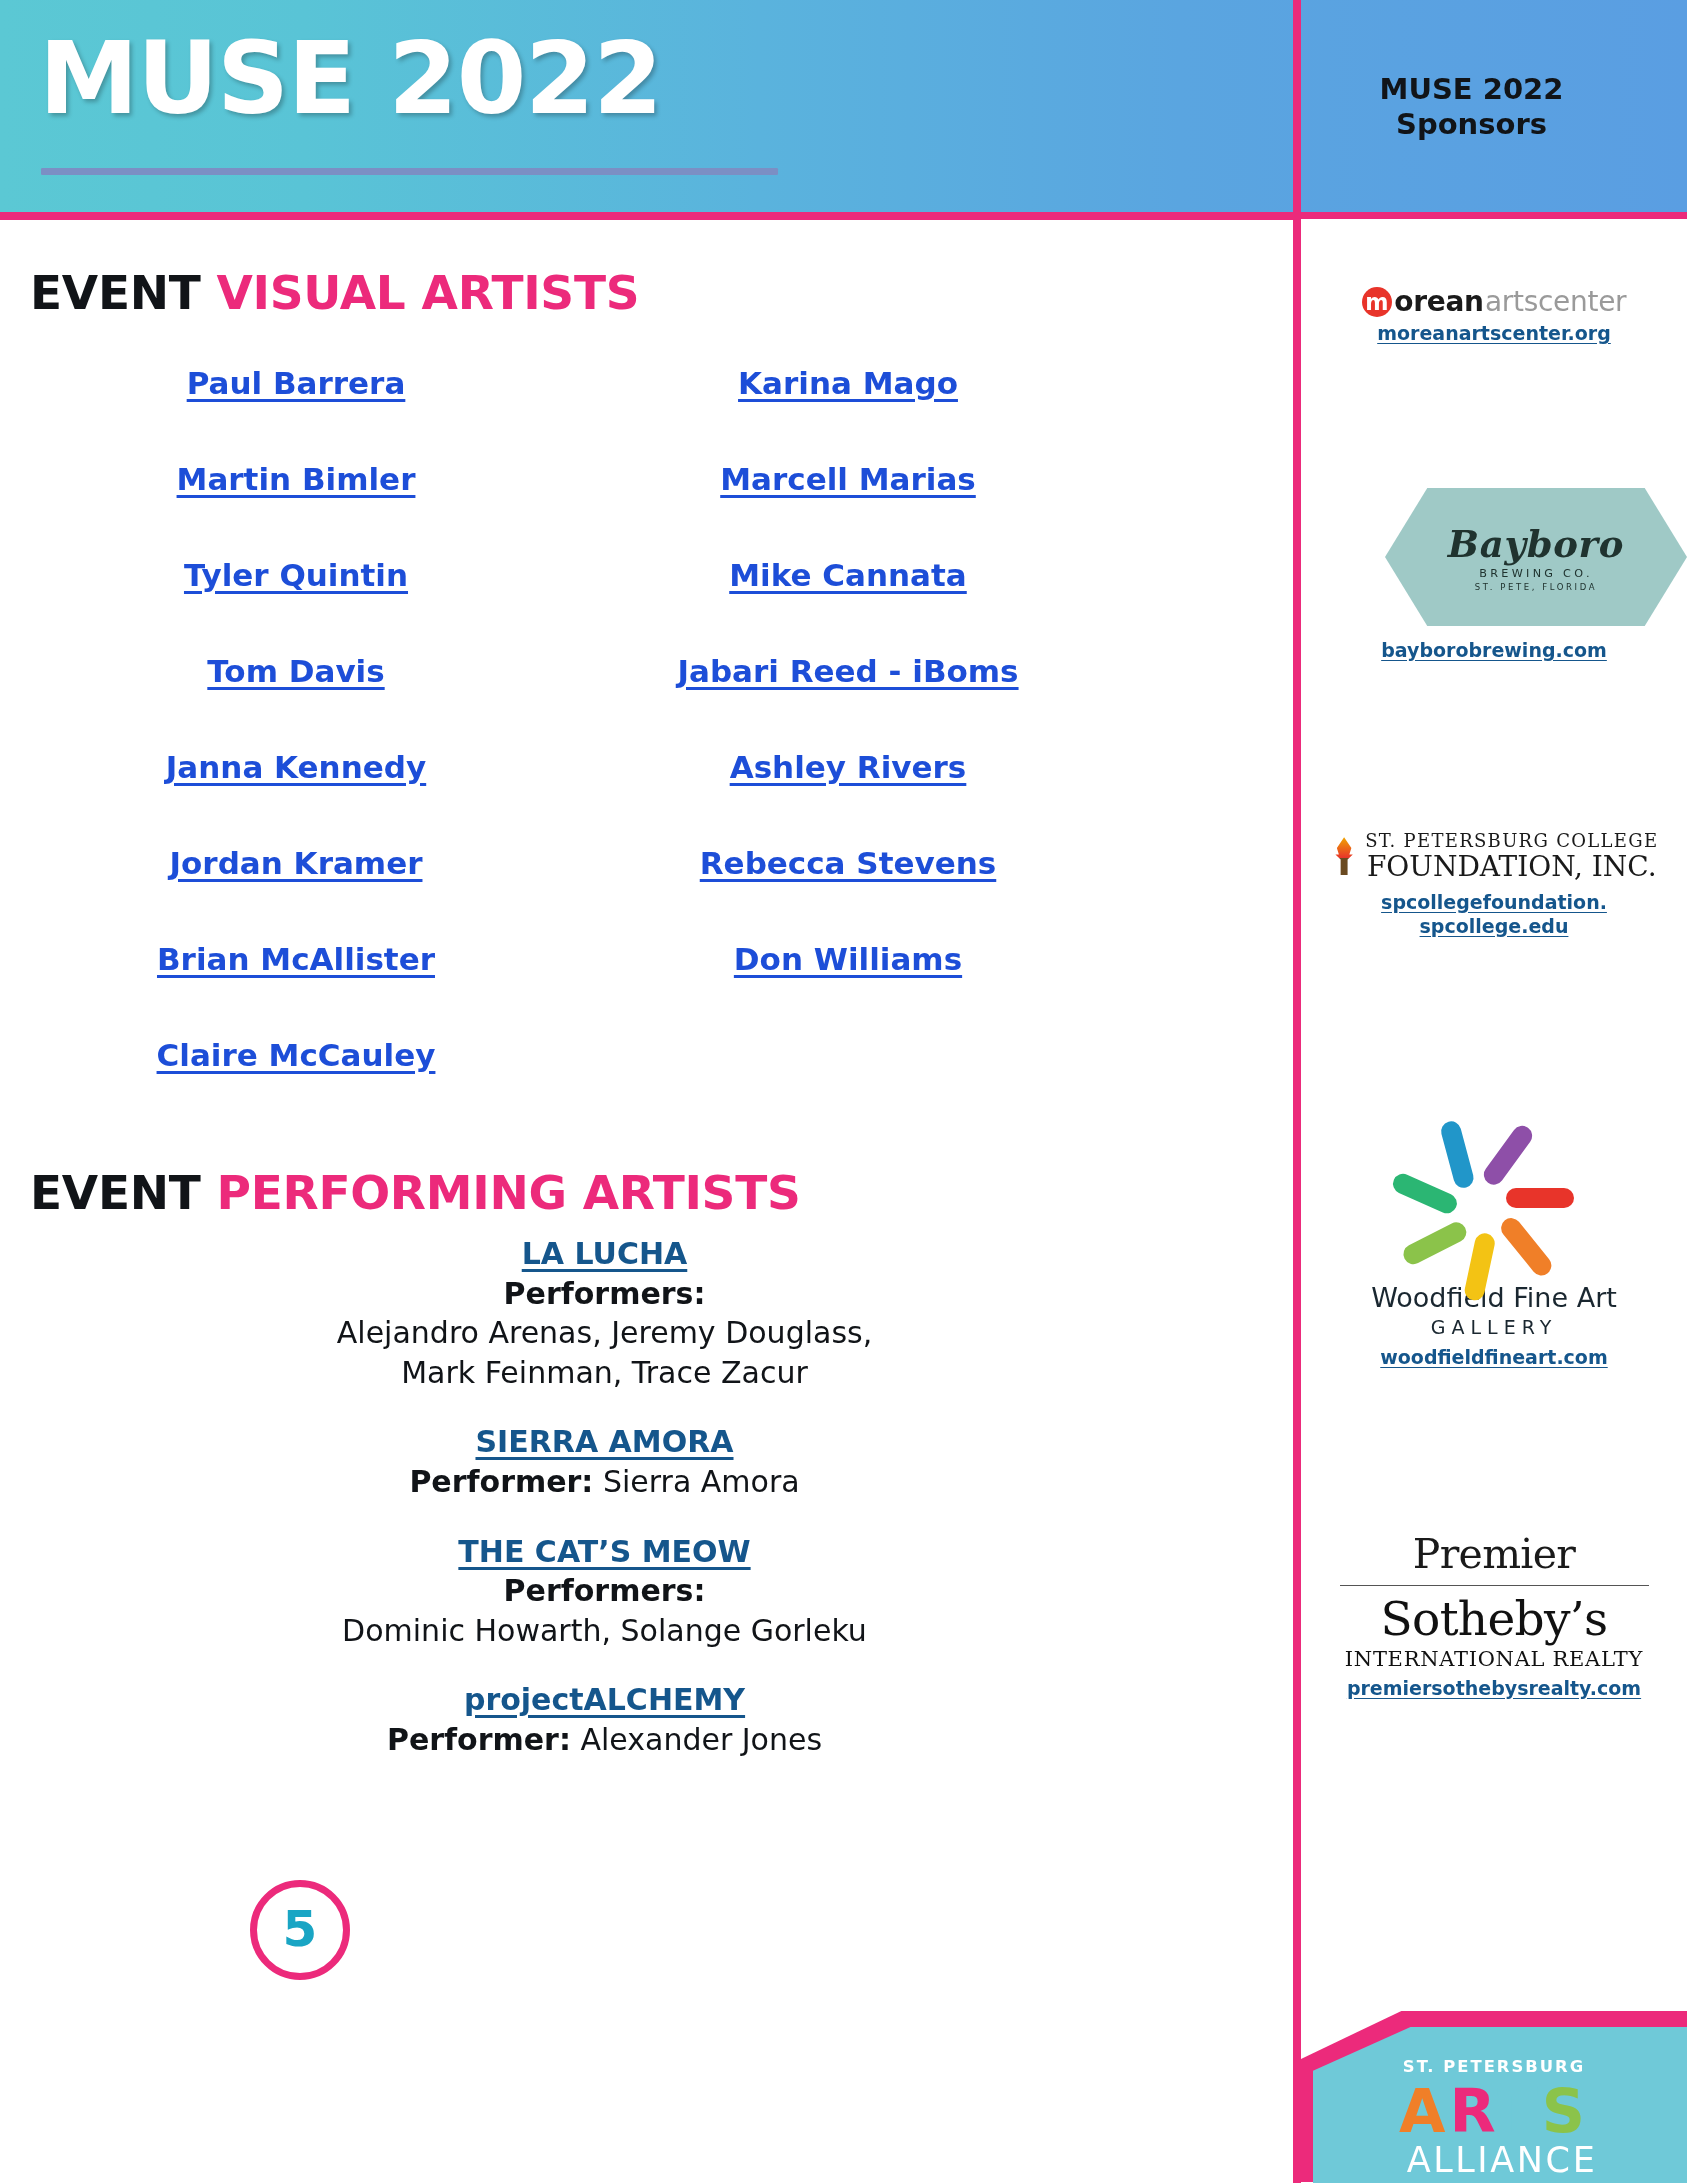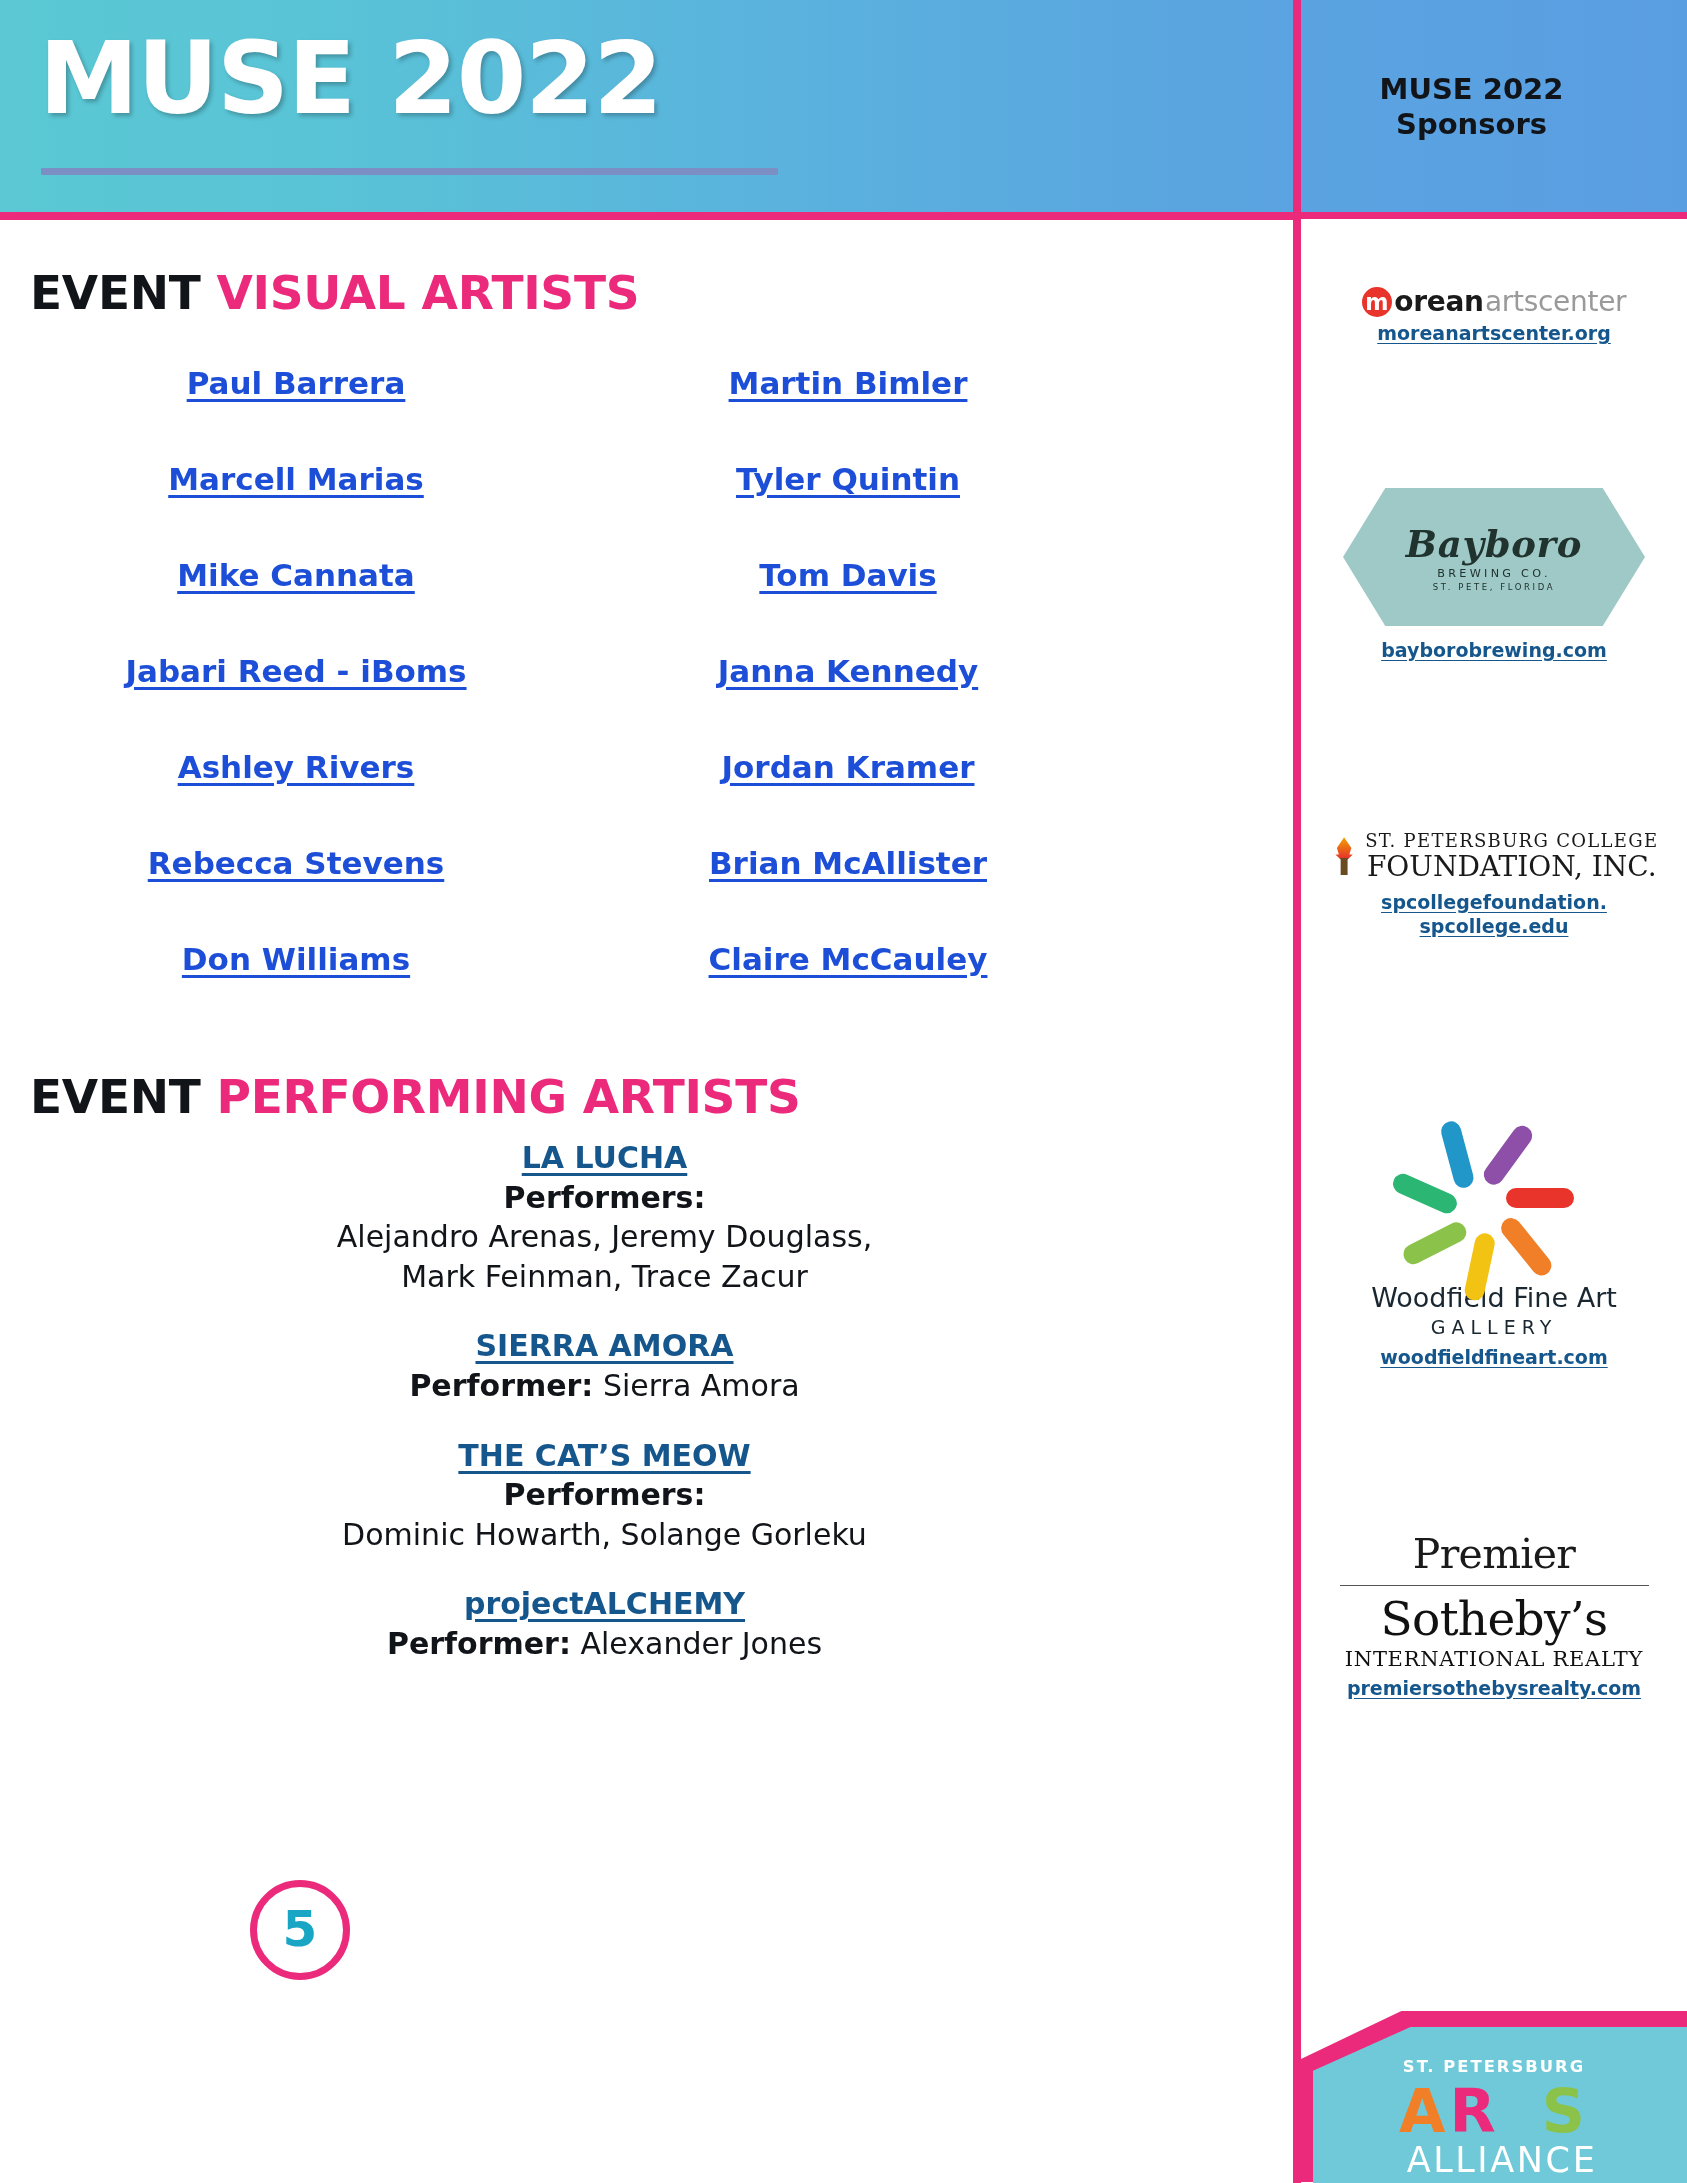--- a/index.html
+++ b/index.html
@@ -174,21 +174,21 @@
     font-weight: bold;
     font-size: 22.3px;
     line-height: 30px;
     text-align: center;
     margin-right: 1.3px;
   }
   .morean-bold { font-weight: bold; color: #1a1a1a; }
   .morean-light { color: #9a9a9a; }
 
   
-  .bayboro-wrap { display: flex; justify-content: center; }
+  .bayboro-wrap { display: flex; justify-content: flex-end; }
   .bayboro {
     width: 302px; height: 138px;
     background: #9fc9c6;
     transform: skewX(0deg);
     clip-path: polygon(14% 0%, 86% 0%, 100% 50%, 86% 100%, 14% 100%, 0% 50%);
     display: flex; flex-direction: column;
     align-items: center; justify-content: center;
     color: #20332f;
   }
   .bayboro-name {
@@ -360,20 +360,21 @@
   <div class="v-divider"></div>
 
   <div class="left">
 
     <div class="section-title" style="margin-top:46px;">
       <span>EVENT </span><span class="pink">VISUAL ARTISTS</span>
     </div>
 
     <div class="artists-grid">
       <div class="artist">Paul Barrera</div>
+      <div class="artist">Karina Mago</div>
       <div class="artist">Martin Bimler</div>
       <div class="artist">Marcell Marias</div>
       <div class="artist">Tyler Quintin</div>
       <div class="artist">Mike Cannata</div>
       <div class="artist">Tom Davis</div>
       <div class="artist">Jabari Reed - iBoms</div>
       <div class="artist">Janna Kennedy</div>
       <div class="artist">Ashley Rivers</div>
       <div class="artist">Jordan Kramer</div>
       <div class="artist">Rebecca Stevens</div>

